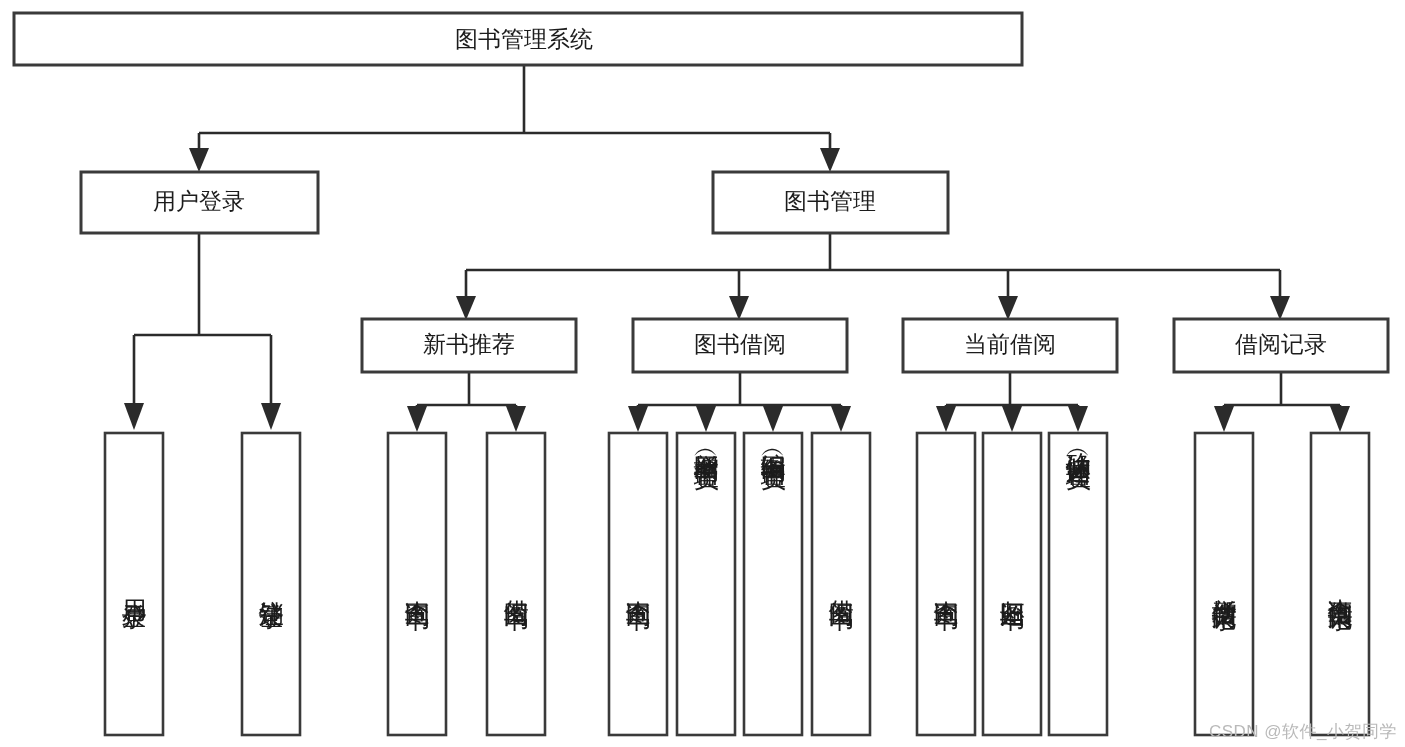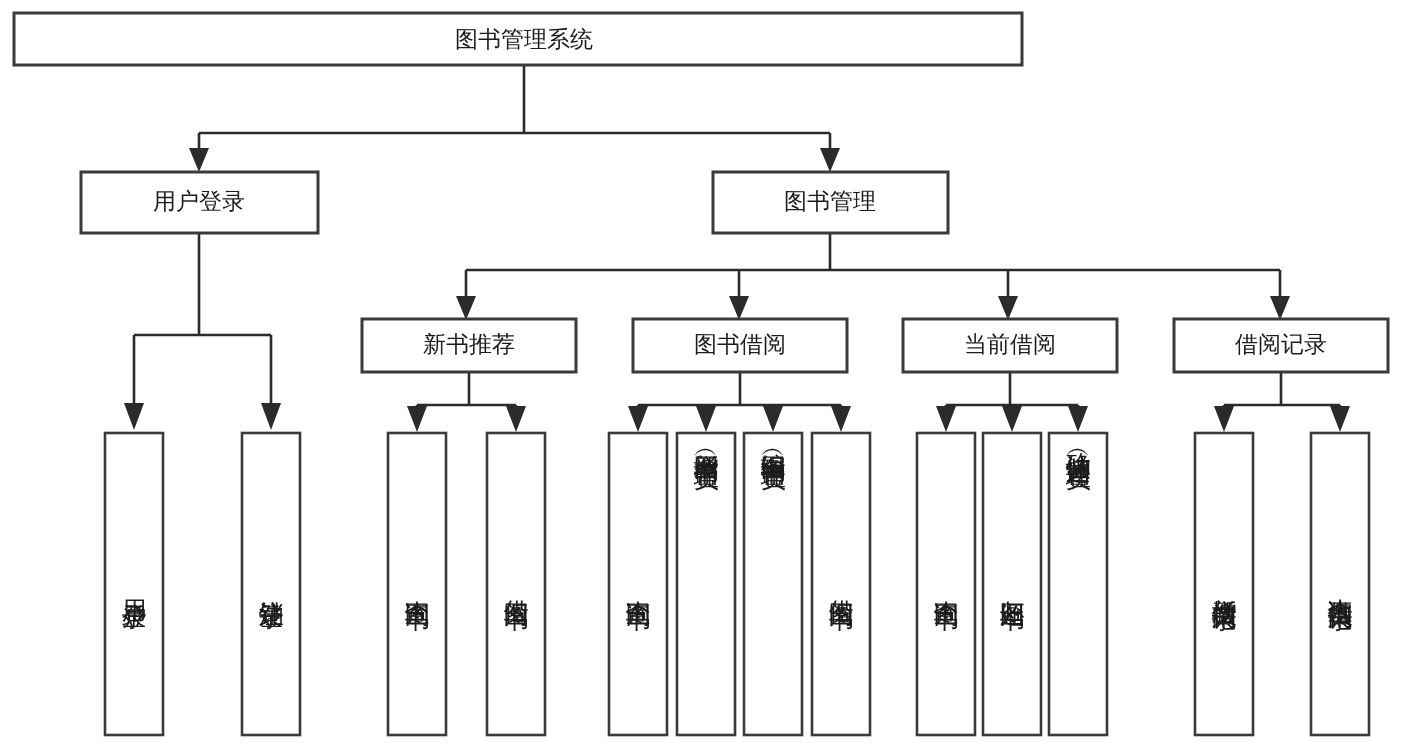--- a/index.html
+++ b/index.html
@@ -240,14 +240,15 @@
     <span class="leaf-label">确认归还（管理员）</span>
   </div>
 
   <div class="leaf-label-holder" style="left:1195px; top:433px; width:58px; height:302px;">
     <span class="leaf-label">新增借阅记录</span>
   </div>
   <div class="leaf-label-holder" style="left:1311px; top:433px; width:58px; height:302px;">
     <span class="leaf-label">查询借阅记录</span>
   </div>
 
+  <div id="watermark">CSDN @软件_小贺同学</div>
 
 </div>
 
 </body></html>

